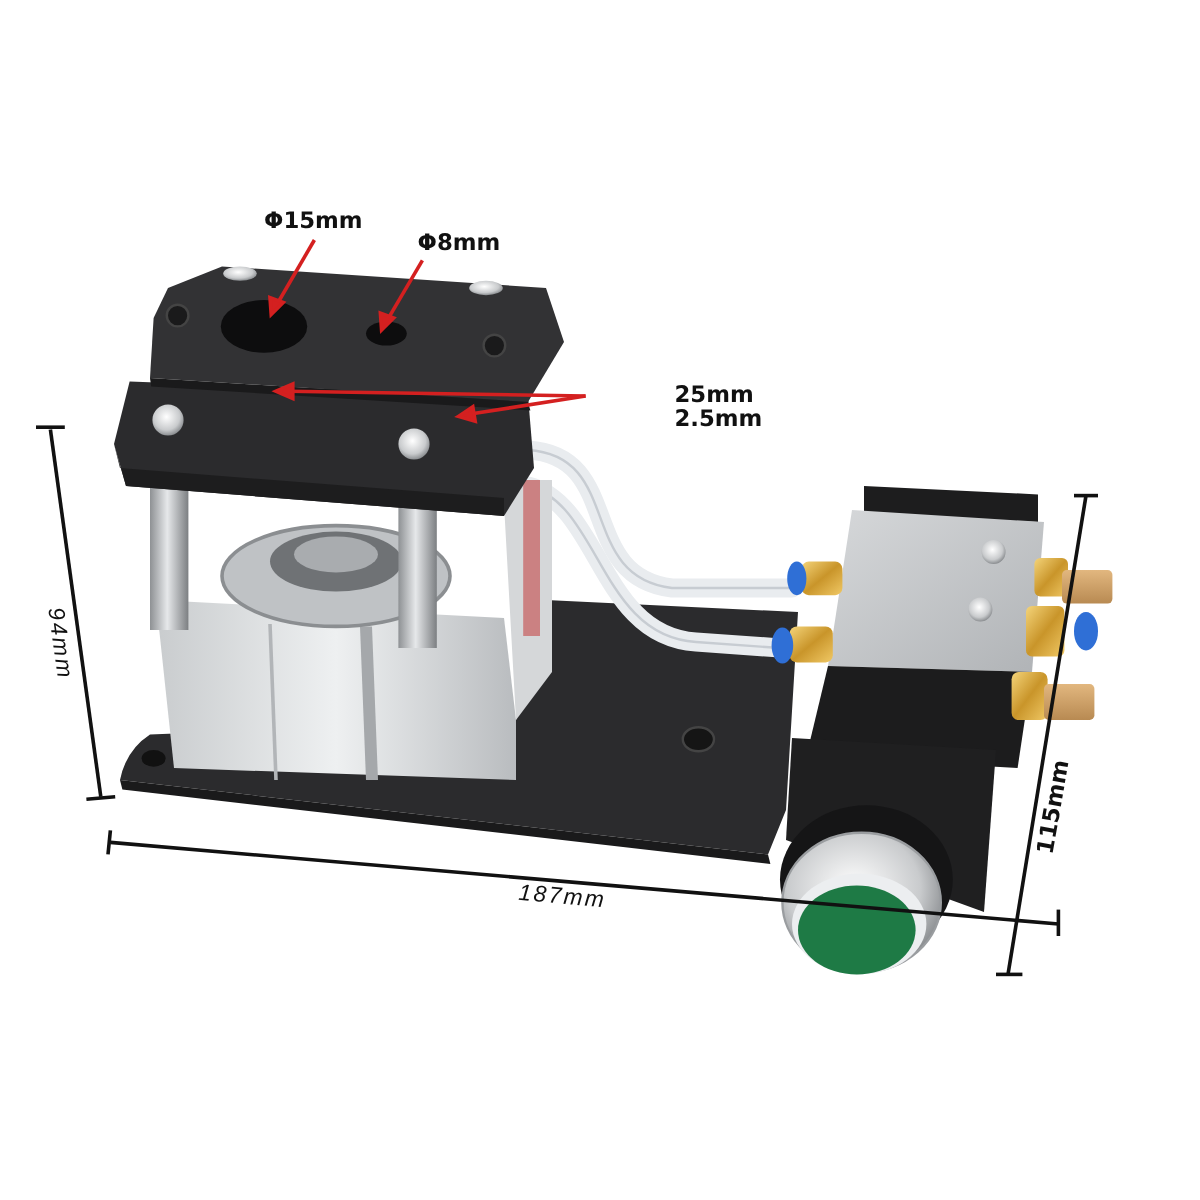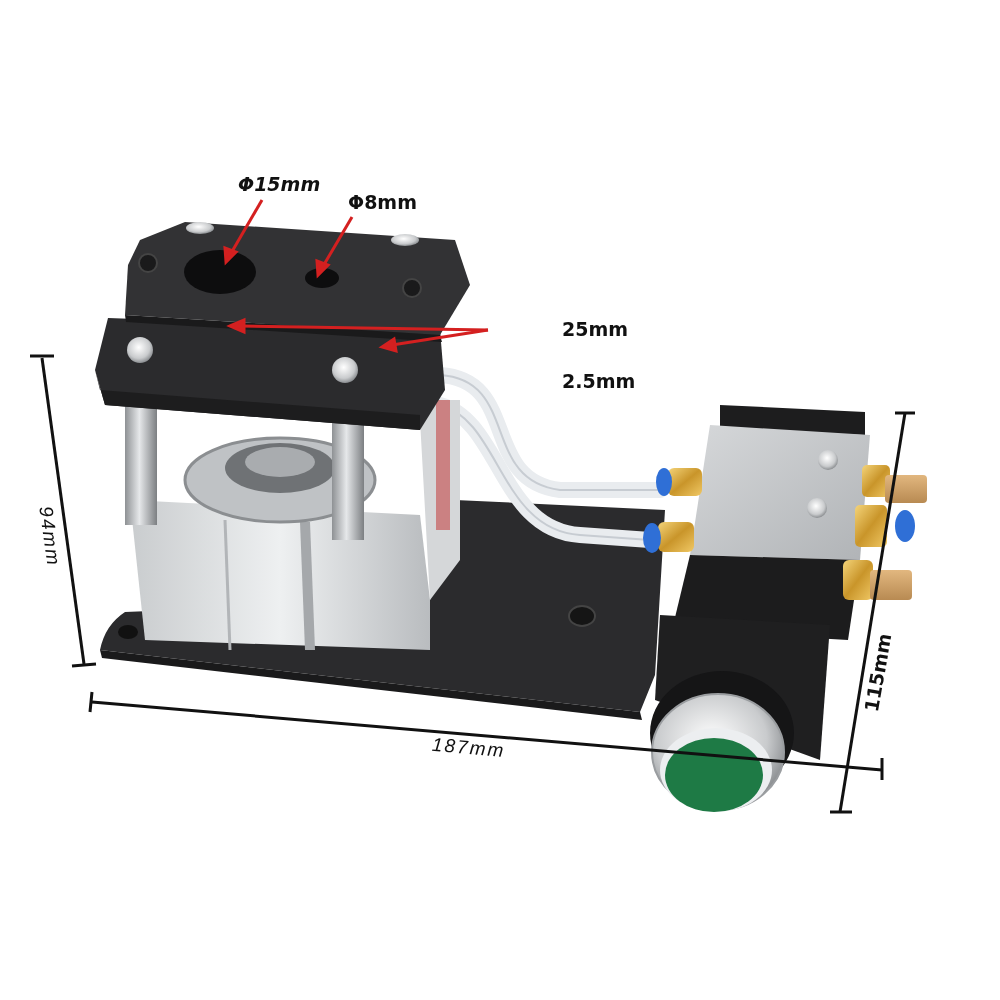--- a/index.html
+++ b/index.html
@@ -140,19 +140,19 @@
     <line x1="72" y1="666" x2="96" y2="664"></line>
     <line x1="92" y1="702" x2="882" y2="770"></line>
     <line x1="92" y1="692" x2="90" y2="712"></line>
     <line x1="882" y1="758" x2="882" y2="780"></line>
     <line x1="905" y1="413" x2="840" y2="812"></line>
     <line x1="895" y1="413" x2="915" y2="413"></line>
     <line x1="830" y1="812" x2="852" y2="812"></line>
   </g>
 </svg>
 
-<div class="lbl" style="left:238px;top:175px;font-style:italic;">Φ15mm</div>
+<div class="lbl" style="left:220px;top:175px;">Φ15mm</div>
 <div class="lbl" style="left:348px;top:193px;">Φ8mm</div>
 <div class="lbl" style="left:562px;top:320px;">25mm</div>
-<div class="lbl" style="left:562px;top:340px;margin-top:32px;">2.5mm</div>
+<div class="lbl" style="left:562px;top:340px;">2.5mm</div>
 <div class="dim" style="left:55px;top:505px;transform:rotate(82deg);transform-origin:left top;">94mm</div>
 <div class="dim" style="left:432px;top:738px;transform:rotate(5deg);">187mm</div>
 <div class="dim dim-b" style="left:862px;top:710px;transform:rotate(-80deg);transform-origin:left top;">115mm</div>
 
 </body></html>

